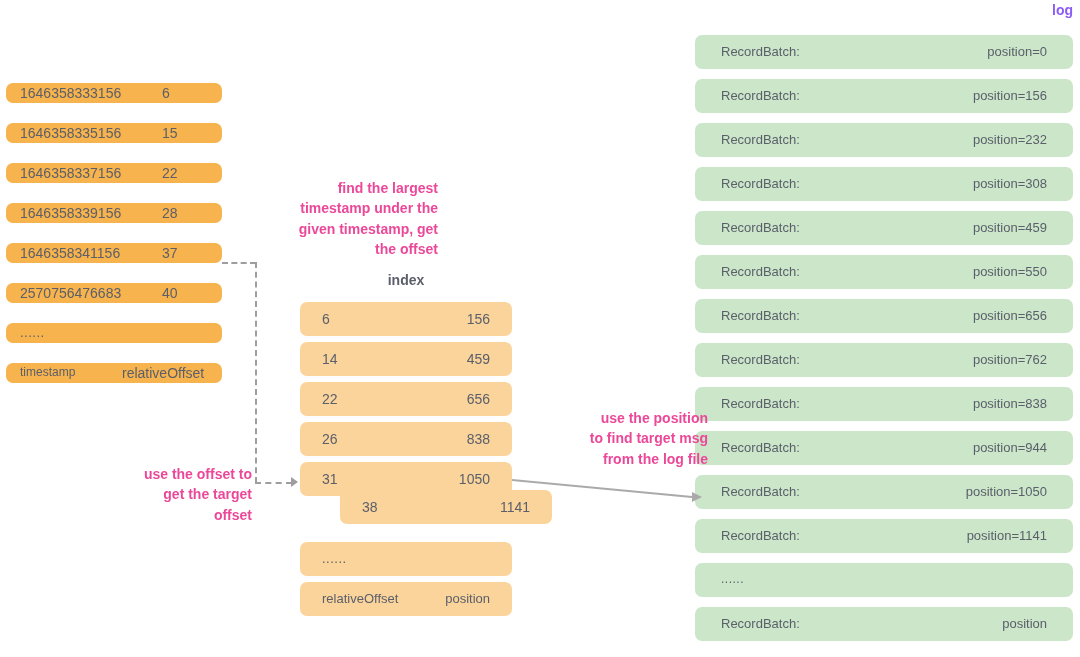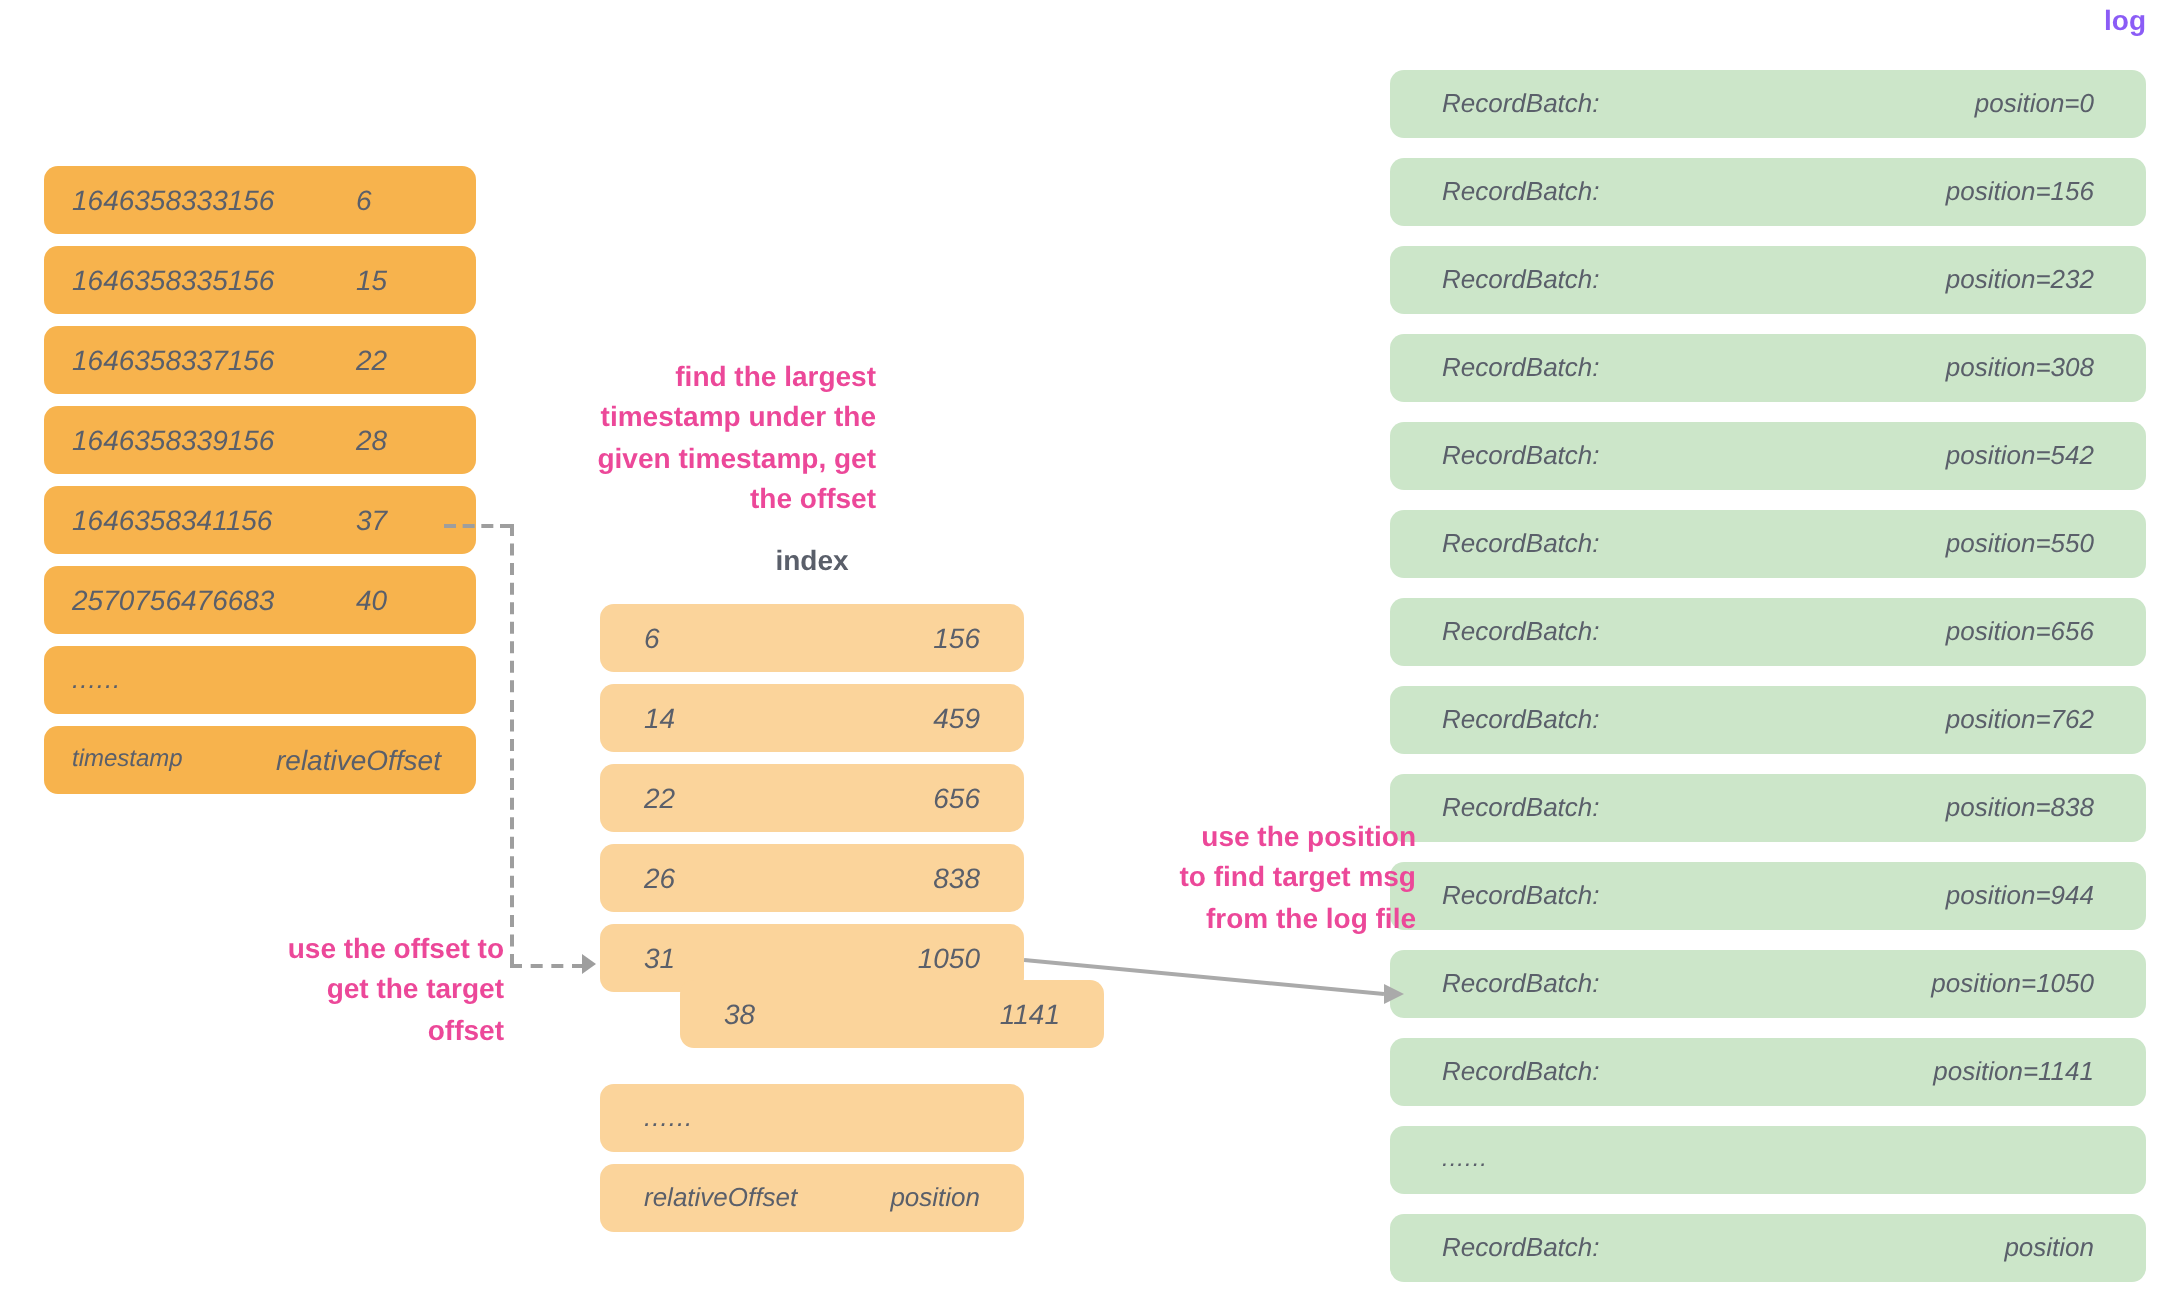--- a/index.html
+++ b/index.html
@@ -21,31 +21,30 @@
     position: absolute;
     box-sizing: border-box;
     display: flex;
     align-items: center;
     justify-content: space-between;
     border-radius: 7px;
     font-size: 14px;
     line-height: 1.15;
     color: #5a5f6a;
     white-space: nowrap;
-    font-style: italic;
   }
   .row .cell-left  { text-align: left; }
   .row .cell-right { text-align: right; }
 
   
   #ts-table { position: absolute; left: 6px; top: 83px; width: 216px; }
   #ts-table .row {
-    left: 16px;
+    left: 0;
     width: 216px;
-    height: 34px;
+    height: 20px;
     background: #F7B martial;
     background: #F7B34D;
     padding: 0 14px;
   }
   #ts-table .row .cell-left  { flex: 0 0 auto; font-size: 14px; }
   #ts-table .row .cell-right { flex: 0 0 auto; width: 46px; text-align: left; font-size: 14px; }
   #ts-table .row.ellipsis { justify-content: flex-start; }
   #ts-table .row.ellipsis .cell-left { font-size: 13px; letter-spacing: 0.5px; }
   #ts-table .row.footer  { overflow: visible; }
   #ts-table .row.footer .cell-left { font-size: 12px; }
@@ -221,21 +220,21 @@
   <div class="row" style="top:88px;">
     <span class="cell-left">RecordBatch:</span>
     <span class="cell-right">position=232</span>
   </div>
   <div class="row" style="top:132px;">
     <span class="cell-left">RecordBatch:</span>
     <span class="cell-right">position=308</span>
   </div>
   <div class="row" style="top:176px;">
     <span class="cell-left">RecordBatch:</span>
-    <span class="cell-right">position=542</span>
+    <span class="cell-right">position=459</span>
   </div>
   <div class="row" style="top:220px;">
     <span class="cell-left">RecordBatch:</span>
     <span class="cell-right">position=550</span>
   </div>
   <div class="row" style="top:264px;">
     <span class="cell-left">RecordBatch:</span>
     <span class="cell-right">position=656</span>
   </div>
   <div class="row" style="top:308px;">

